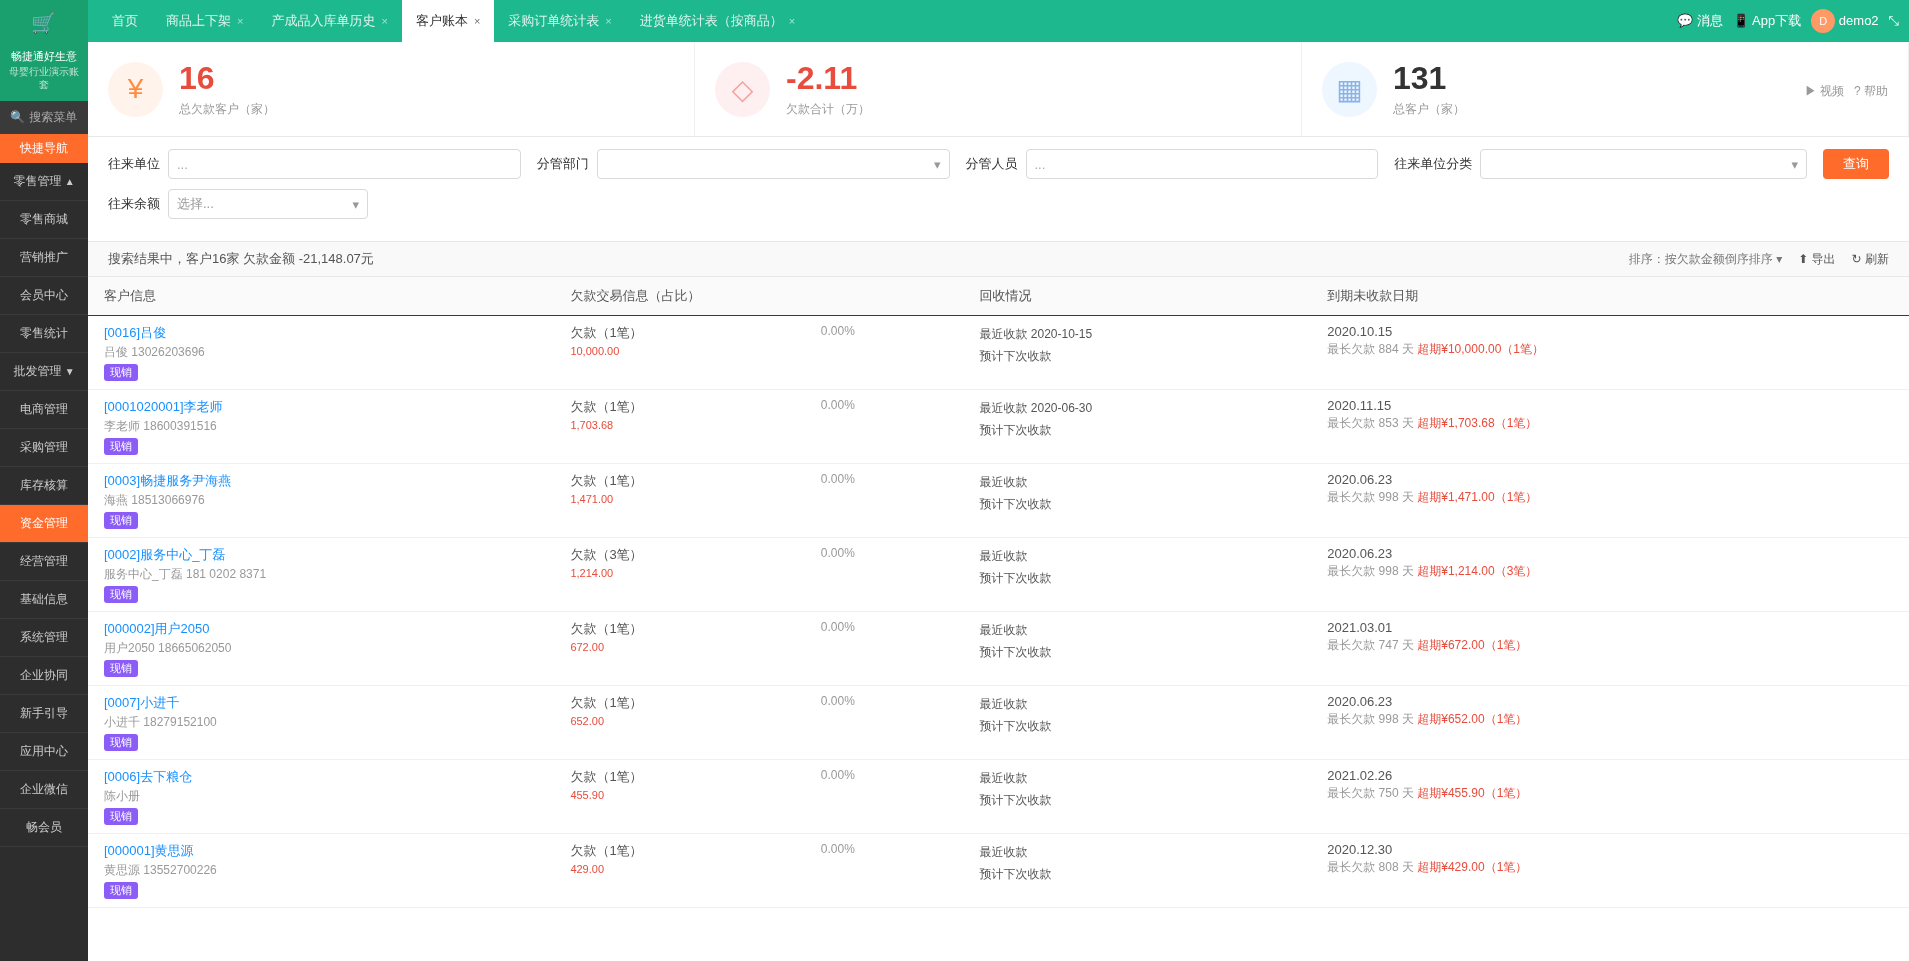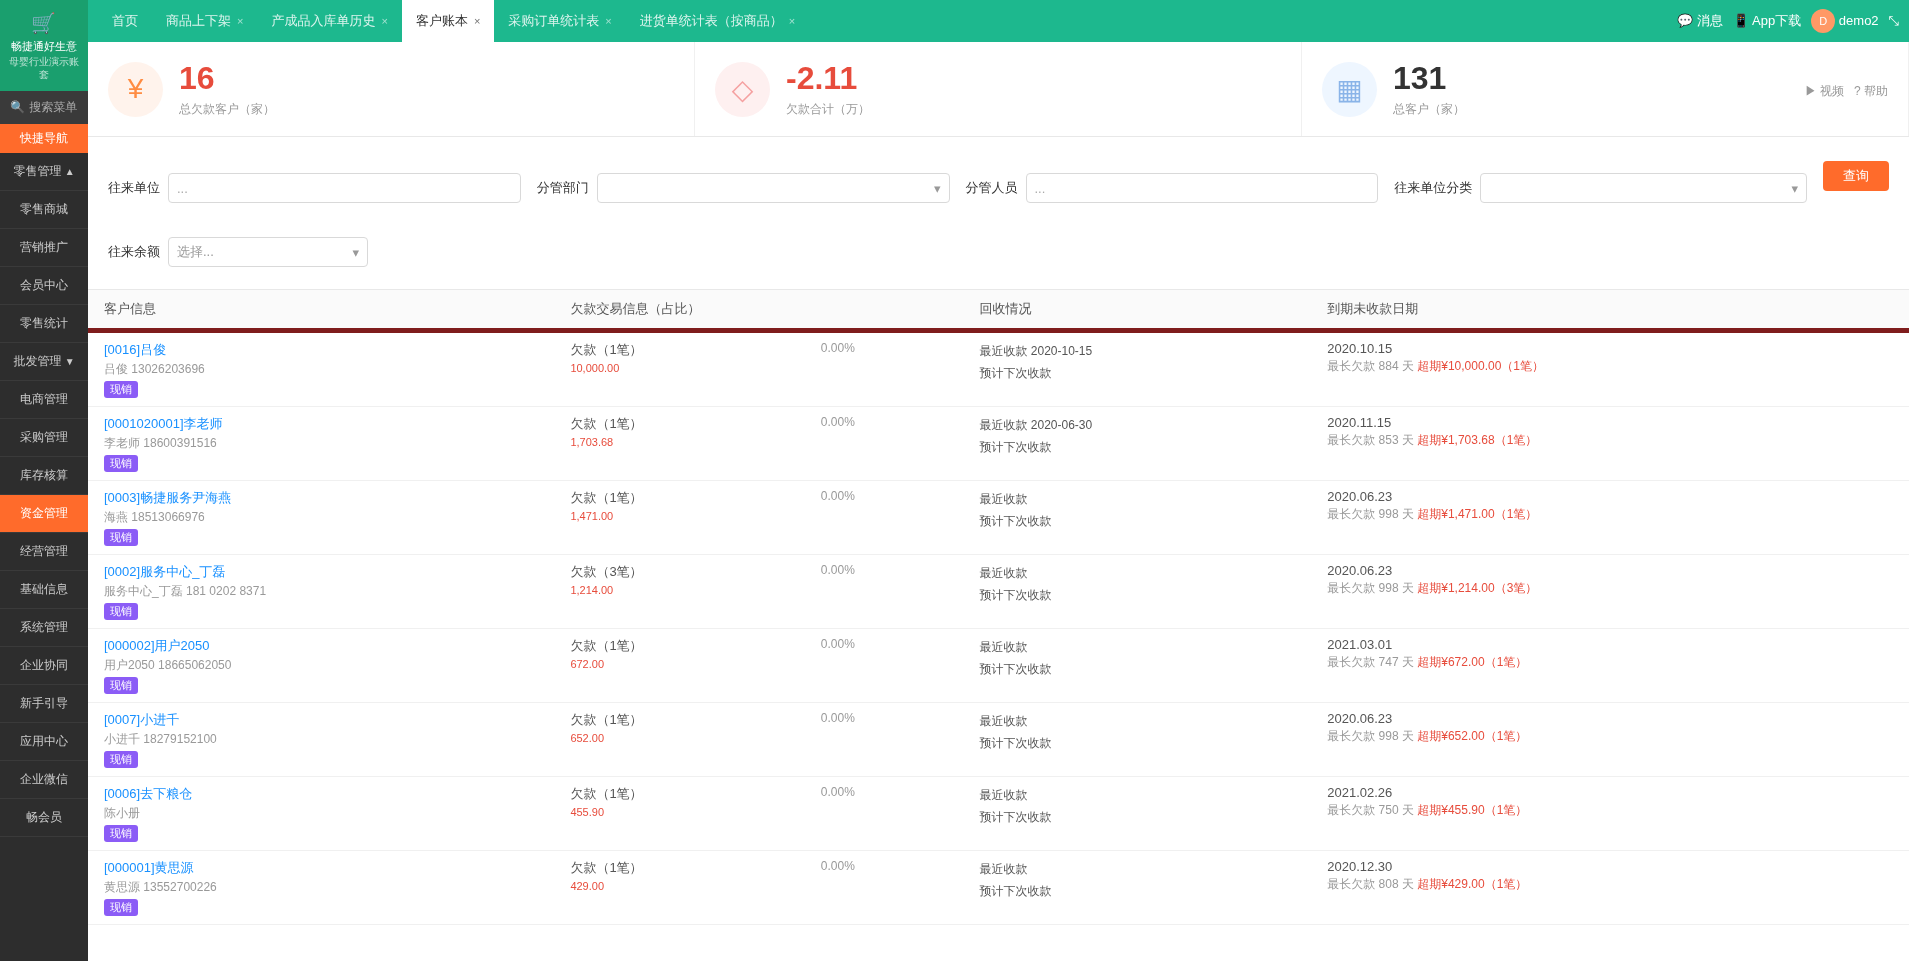--- a/index.html
+++ b/index.html
@@ -34,40 +34,40 @@
     .stat-icon.blue { background: #eef6ff; color: #8ab4e8; }
     .stat-value { font-size: 32px; font-weight: bold; }
     .stat-value.red { color: #e74c3c; }
     .stat-value.dark { color: #333; }
     .stat-label { font-size: 12px; color: #999; margin-top: 4px; }
     .stat-actions { margin-left: auto; font-size: 12px; color: #999; display: flex; gap: 10px; align-items: flex-start; padding-top: 5px; }
 
     
     .filter-area { background: white; padding: 12px 20px; border-bottom: 1px solid #e8e8e8; flex-shrink: 0; }
     .filter-row { display: flex; gap: 16px; align-items: center; margin-bottom: 10px; }
-    .filter-item { display: flex; align-items: center; gap: 8px; flex: 1; margin-top: 24px; }
+    .filter-item { display: flex; align-items: center; gap: 8px; flex: 1; }
     .filter-label { font-size: 13px; color: #333; white-space: nowrap; }
     .filter-input { flex: 1; height: 30px; border: 1px solid #d9d9d9; border-radius: 4px; padding: 0 8px; font-size: 13px; display: flex; align-items: center; color: #999; cursor: pointer; position: relative; }
     .filter-input .dots { color: #aaa; }
     .filter-select { flex: 1; height: 30px; border: 1px solid #d9d9d9; border-radius: 4px; padding: 0 8px; font-size: 13px; display: flex; align-items: center; justify-content: space-between; color: #999; cursor: pointer; }
     .btn-search { background: #ff6b2b; color: white; border: none; padding: 6px 20px; border-radius: 4px; cursor: pointer; font-size: 13px; }
     .collapse-btn { text-align: center; color: #1db88e; font-size: 12px; cursor: pointer; padding: 4px; }
 
     
     .results-bar { background: #f9f9f9; padding: 8px 20px; display: flex; align-items: center; justify-content: space-between; border-bottom: 1px solid #e8e8e8; flex-shrink: 0; }
     .results-text { font-size: 13px; color: #555; }
     .results-actions { display: flex; gap: 16px; font-size: 12px; color: #555; align-items: center; }
     .results-actions span { cursor: pointer; }
     .sort-label { color: #777; }
 
     
     .table-container { flex: 1; overflow-y: auto; background: white; }
     table { width: 100%; border-collapse: collapse; }
     thead tr { background: #fafafa; }
-    th { padding: 10px 16px; text-align: left; font-size: 13px; color: #555; font-weight: 500; border-bottom: 5px solid #7f1d1d; }
+    th { padding: 10px 16px; text-align: left; font-size: 13px; color: #555; font-weight: 500; border-bottom: 1px solid #7f1d1d; }
     td { padding: 8px 16px; border-bottom: 1px solid #f0f0f0; font-size: 13px; vertical-align: top; }
     .customer-name { color: #1890ff; cursor: pointer; font-size: 13px; }
     .customer-sub { color: #999; font-size: 12px; margin-top: 2px; }
     .tag-xian { display: inline-block; background: #8b5cf6; color: white; font-size: 11px; padding: 1px 6px; border-radius: 3px; margin-top: 3px; }
     .debt-amount { color: #e74c3c; font-size: 11px; font-weight: 500; }
     .debt-count { color: #555; font-size: 13px; margin-bottom: 3px; }
     .debt-ratio { color: #999; font-size: 12px; }
     .recovery-row { color: #555; font-size: 12px; line-height: 1.8; }
     .overdue-info { color: #999; font-size: 12px; line-height: 1.8; }
     .overdue-link { color: #e74c3c; cursor: pointer; }
@@ -76,21 +76,21 @@
     
     .table-container::-webkit-scrollbar { width: 6px; }
     .table-container::-webkit-scrollbar-thumb { background: #ccc; border-radius: 3px; }
   </style>
 </head>
 <body>
 
 <div class="sidebar">
   <div class="sidebar-logo">
     <div class="logo-icon">🛒</div>
-    <div style="font-size:11px; margin-top:3px;">畅捷通好生意</div>
+    <div style="font-size:11px; margin-top:13px;">畅捷通好生意</div>
     <div style="font-size:10px; color:rgba(255,255,255,0.7); margin-top:2px;">母婴行业演示账套</div>
   </div>
   <div class="sidebar-search">
     <span>🔍</span>
     <span>搜索菜单</span>
   </div>
   <div class="sidebar-nav-label">
     <span>快捷导航</span>
   </div>
   <div class="sidebar-item">
@@ -216,20 +216,37 @@
       <div class="filter-item" style="max-width: 260px;">
         <span class="filter-label">往来余额</span>
         <div class="filter-select">
           <span>选择...</span>
           <span>▾</span>
         </div>
       </div>
     </div>
   </div>
 
+  <div class="results-bar">
+    <div class="results-text">搜索结果中，客户16家  欠款金额 -21,148.07元</div>
+    <div class="results-actions">
+      <span class="sort-label">
+        <span>排序：按欠款金额倒序排序</span>
+        <span>▾</span>
+      </span>
+      <span>
+        <span>⬆</span>
+        <span>导出</span>
+      </span>
+      <span>
+        <span>↻</span>
+        <span>刷新</span>
+      </span>
+    </div>
+  </div>
 
   <div class="table-container">
     <table>
       <thead>
         <tr>
           <th>客户信息</th>
           <th colspan="2">欠款交易信息（占比）</th>
           <th>回收情况</th>
           <th>到期未收款日期</th>
         </tr>

